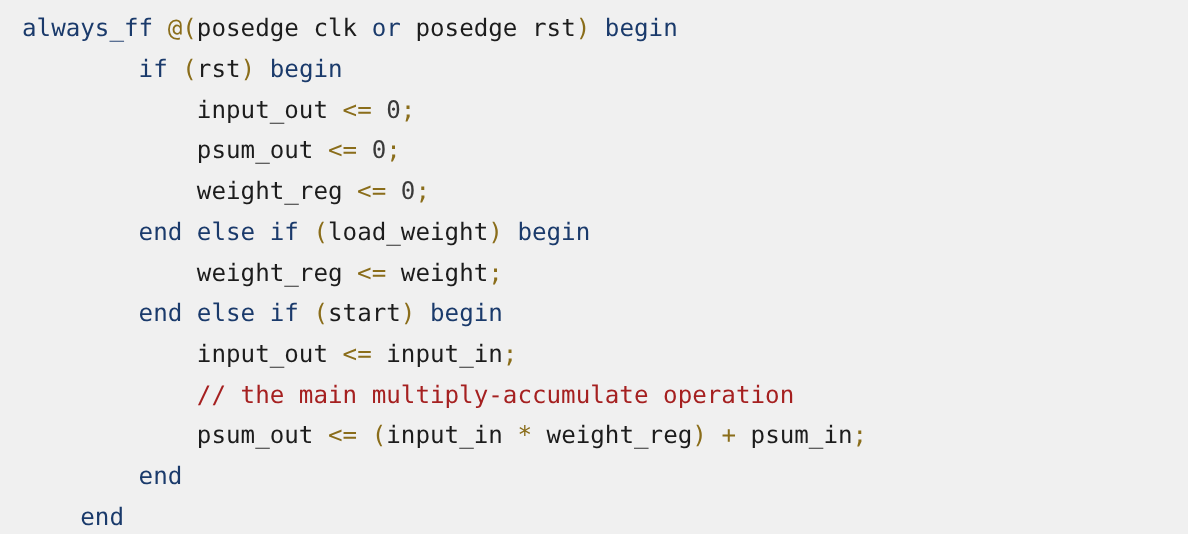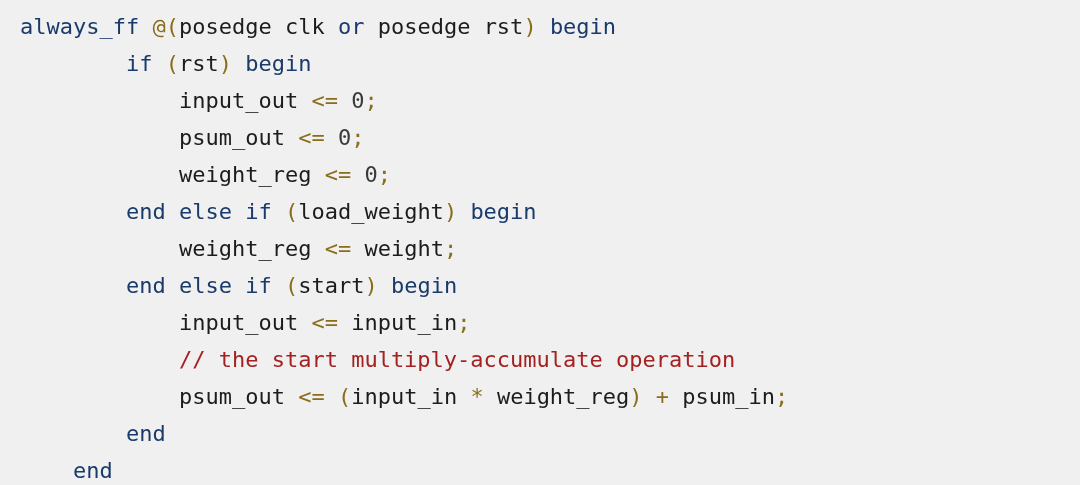--- a/index.html
+++ b/index.html
@@ -44,17 +44,17 @@
 <div id="code-block" style="background: rgb(240, 240, 240);">
     <div class="code-line" style="height: 37px; line-height: 37px; font-size: 22px;"><span class="tok t-kw" style="color: rgb(26, 58, 107);">always_ff</span><span class="tok t-plain"> </span><span class="tok t-op" style="color: rgb(138, 109, 26);">@(</span><span class="tok t-id" style="color: rgb(28, 28, 28);">posedge clk </span><span class="tok t-kw" style="color: rgb(26, 58, 107);">or</span><span class="tok t-id" style="color: rgb(28, 28, 28);"> posedge rst</span><span class="tok t-op" style="color: rgb(138, 109, 26);">)</span><span class="tok t-plain"> </span><span class="tok t-kw" style="color: rgb(26, 58, 107);">begin</span></div>
     <div class="code-line" style="height: 37px; line-height: 37px; font-size: 22px;"><span class="tok t-plain">        </span><span class="tok t-kw" style="color: rgb(26, 58, 107);">if</span><span class="tok t-plain"> </span><span class="tok t-op" style="color: rgb(138, 109, 26);">(</span><span class="tok t-id" style="color: rgb(28, 28, 28);">rst</span><span class="tok t-op" style="color: rgb(138, 109, 26);">)</span><span class="tok t-plain"> </span><span class="tok t-kw" style="color: rgb(26, 58, 107);">begin</span></div>
     <div class="code-line" style="height: 37px; line-height: 37px; font-size: 22px;"><span class="tok t-plain">            </span><span class="tok t-id" style="color: rgb(28, 28, 28);">input_out</span><span class="tok t-plain"> </span><span class="tok t-op" style="color: rgb(138, 109, 26);">&lt;=</span><span class="tok t-plain"> </span><span class="tok t-num" style="color: rgb(58, 58, 58);">0</span><span class="tok t-op" style="color: rgb(138, 109, 26);">;</span></div>
     <div class="code-line" style="height: 37px; line-height: 37px; font-size: 22px;"><span class="tok t-plain">            </span><span class="tok t-id" style="color: rgb(28, 28, 28);">psum_out</span><span class="tok t-plain"> </span><span class="tok t-op" style="color: rgb(138, 109, 26);">&lt;=</span><span class="tok t-plain"> </span><span class="tok t-num" style="color: rgb(58, 58, 58);">0</span><span class="tok t-op" style="color: rgb(138, 109, 26);">;</span></div>
     <div class="code-line" style="height: 37px; line-height: 37px; font-size: 22px;"><span class="tok t-plain">            </span><span class="tok t-id" style="color: rgb(28, 28, 28);">weight_reg</span><span class="tok t-plain"> </span><span class="tok t-op" style="color: rgb(138, 109, 26);">&lt;=</span><span class="tok t-plain"> </span><span class="tok t-num" style="color: rgb(58, 58, 58);">0</span><span class="tok t-op" style="color: rgb(138, 109, 26);">;</span></div>
     <div class="code-line" style="height: 37px; line-height: 37px; font-size: 22px;"><span class="tok t-plain">        </span><span class="tok t-kw" style="color: rgb(26, 58, 107);">end else if</span><span class="tok t-plain"> </span><span class="tok t-op" style="color: rgb(138, 109, 26);">(</span><span class="tok t-id" style="color: rgb(28, 28, 28);">load_weight</span><span class="tok t-op" style="color: rgb(138, 109, 26);">)</span><span class="tok t-plain"> </span><span class="tok t-kw" style="color: rgb(26, 58, 107);">begin</span></div>
     <div class="code-line" style="height: 37px; line-height: 37px; font-size: 22px;"><span class="tok t-plain">            </span><span class="tok t-id" style="color: rgb(28, 28, 28);">weight_reg</span><span class="tok t-plain"> </span><span class="tok t-op" style="color: rgb(138, 109, 26);">&lt;=</span><span class="tok t-plain"> </span><span class="tok t-id" style="color: rgb(28, 28, 28);">weight</span><span class="tok t-op" style="color: rgb(138, 109, 26);">;</span></div>
     <div class="code-line" style="height: 37px; line-height: 37px; font-size: 22px;"><span class="tok t-plain">        </span><span class="tok t-kw" style="color: rgb(26, 58, 107);">end else if</span><span class="tok t-plain"> </span><span class="tok t-op" style="color: rgb(138, 109, 26);">(</span><span class="tok t-id" style="color: rgb(28, 28, 28);">start</span><span class="tok t-op" style="color: rgb(138, 109, 26);">)</span><span class="tok t-plain"> </span><span class="tok t-kw" style="color: rgb(26, 58, 107);">begin</span></div>
     <div class="code-line" style="height: 37px; line-height: 37px; font-size: 22px;"><span class="tok t-plain">            </span><span class="tok t-id" style="color: rgb(28, 28, 28);">input_out</span><span class="tok t-plain"> </span><span class="tok t-op" style="color: rgb(138, 109, 26);">&lt;=</span><span class="tok t-plain"> </span><span class="tok t-id" style="color: rgb(28, 28, 28);">input_in</span><span class="tok t-op" style="color: rgb(138, 109, 26);">;</span></div>
-    <div class="code-line" style="height: 37px; line-height: 37px; font-size: 22px;"><span class="tok t-plain">            </span><span class="tok t-cmt" style="color: rgb(165, 32, 32);">// the start multiply-accumulate operation</span></div>
+    <div class="code-line" style="height: 37px; line-height: 37px; font-size: 22px;"><span class="tok t-plain">            </span><span class="tok t-cmt" style="color: rgb(165, 32, 32);">// the main multiply-accumulate operation</span></div>
     <div class="code-line" style="height: 37px; line-height: 37px; font-size: 22px;"><span class="tok t-plain">            </span><span class="tok t-id" style="color: rgb(28, 28, 28);">psum_out</span><span class="tok t-plain"> </span><span class="tok t-op" style="color: rgb(138, 109, 26);">&lt;=</span><span class="tok t-plain"> </span><span class="tok t-op" style="color: rgb(138, 109, 26);">(</span><span class="tok t-id" style="color: rgb(28, 28, 28);">input_in</span><span class="tok t-plain"> </span><span class="tok t-op" style="color: rgb(138, 109, 26);">*</span><span class="tok t-plain"> </span><span class="tok t-id" style="color: rgb(28, 28, 28);">weight_reg</span><span class="tok t-op" style="color: rgb(138, 109, 26);">)</span><span class="tok t-plain"> </span><span class="tok t-op" style="color: rgb(138, 109, 26);">+</span><span class="tok t-plain"> </span><span class="tok t-id" style="color: rgb(28, 28, 28);">psum_in</span><span class="tok t-op" style="color: rgb(138, 109, 26);">;</span></div>
     <div class="code-line" style="height: 37px; line-height: 37px; font-size: 22px;"><span class="tok t-plain">        </span><span class="tok t-kw" style="color: rgb(26, 58, 107);">end</span></div>
     <div class="code-line" style="height: 37px; line-height: 37px; font-size: 22px;"><span class="tok t-plain">    </span><span class="tok t-kw" style="color: rgb(26, 58, 107);">end</span></div>
   </div>
 
 </body></html>

